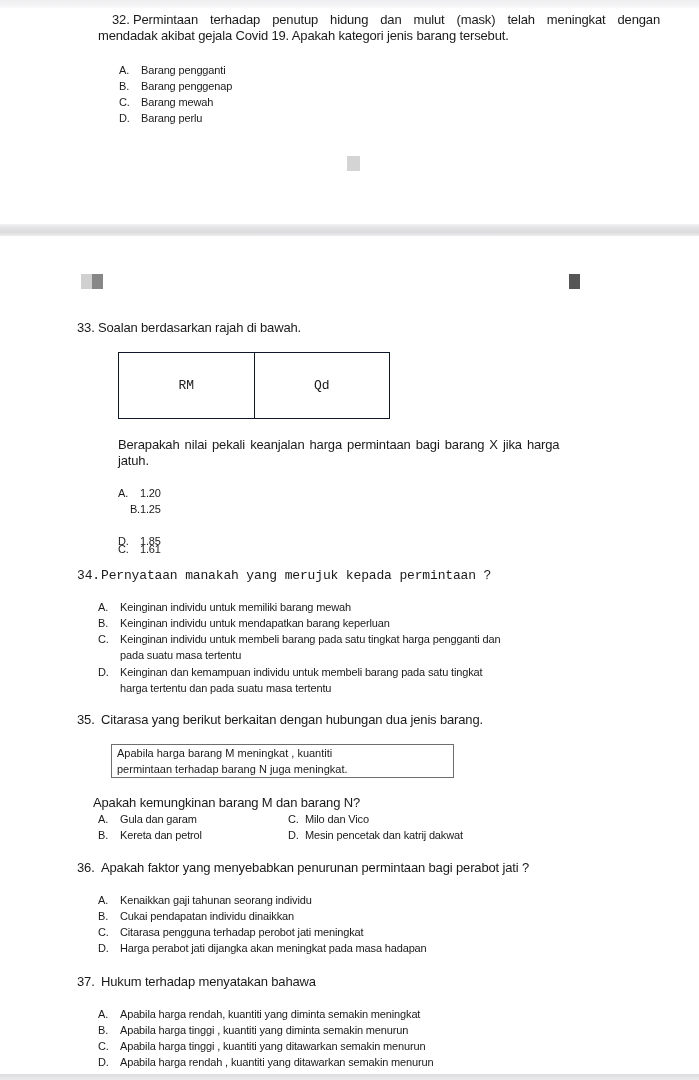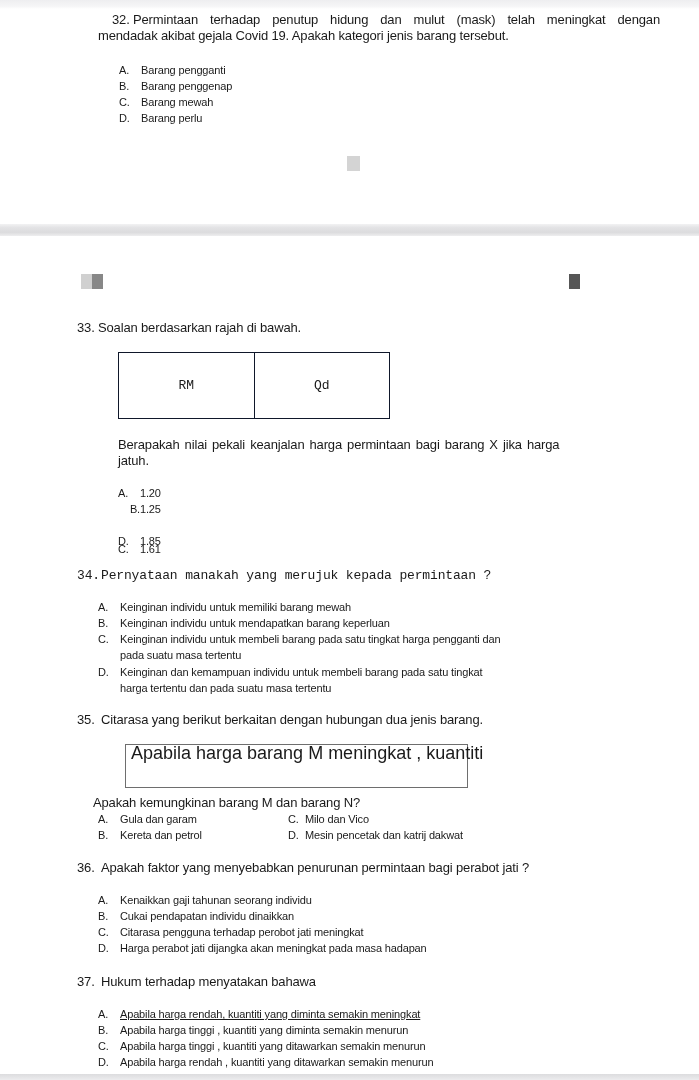--- a/index.html
+++ b/index.html
@@ -31,22 +31,22 @@
       position: absolute; left: 118px; top: 352px; width: 272px; height: 67px;
       border-collapse: collapse; font-size: 13px;
     }
     table.rtable td, table.rtable th {
       border: 1px solid #0f172a; text-align: center; font-weight: normal;
       font-family: Liberation Mono, monospace; padding: 12px;
     }
     table.rtable th { height: 17px; line-height: 16px; }
     table.rtable td { vertical-align: top; line-height: 15px; }
     .info-box {
-      position: absolute; left: 125px; top: 744px; width: 343px; height: 44px;
-      border: 1px solid #6e6e6e; padding: 1px 5px; font-size: 18px; line-height: 15.5px;
+      position: absolute; left: 111px; top: 744px; width: 343px; height: 34px;
+      border: 1px solid #6e6e6e; padding: 1px 5px; font-size: 11px; line-height: 15.5px;
       white-space: nowrap;
     }
   </style>
 </head>
 <body>
 
 <div id="top-shade"></div>
 
 <div>
   <div class="abs txt" style="left:77px; top:12px; width:553px;">
@@ -108,20 +108,21 @@
   </div>
 </div>
 
 <div>
   <div class="abs txt" style="left:77px; top:712px;">
     <span class="q-num" style="width:24px;">35.</span><span>Citarasa yang berikut berkaitan dengan hubungan dua jenis barang.</span>
   </div>
 
   <div class="info-box">
     <div>Apabila harga barang M meningkat , kuantiti</div>
+    <div>permintaan terhadap barang N juga meningkat.</div>
   </div>
 
   <div class="abs txt" style="left:93px; top:795px;">Apakah kemungkinan barang M dan barang N?</div>
 
   <div class="opt" style="left:98px; top:811px;"><span class="l">A.</span><span>Gula dan garam</span></div>
   <div class="opt" style="left:98px; top:827px;"><span class="l">B.</span><span>Kereta dan petrol</span></div>
   <div class="opt" style="left:288px; top:811px;"><span class="l" style="width:17px;">C.</span><span>Milo dan Vico</span></div>
   <div class="opt" style="left:288px; top:827px;"><span class="l" style="width:17px;">D.</span><span>Mesin pencetak dan katrij dakwat</span></div>
 </div>
 
@@ -134,19 +135,19 @@
   <div class="opt" style="left:98px; top:908px;"><span class="l">B.</span><span>Cukai pendapatan individu dinaikkan</span></div>
   <div class="opt" style="left:98px; top:924px;"><span class="l">C.</span><span>Citarasa pengguna terhadap perobot jati meningkat</span></div>
   <div class="opt" style="left:98px; top:940px;"><span class="l">D.</span><span>Harga perabot jati dijangka akan meningkat pada masa hadapan</span></div>
 </div>
 
 <div>
   <div class="abs txt" style="left:77px; top:974px;">
     <span class="q-num" style="width:24px;">37.</span><span>Hukum terhadap menyatakan bahawa</span>
   </div>
 
-  <div class="opt" style="left:98px; top:1006px;text-decoration:underline;"><span class="l">A.</span><span>Apabila harga rendah, kuantiti yang diminta semakin meningkat</span></div>
+  <div class="opt" style="left:98px; top:1006px;"><span class="l">A.</span><span>Apabila harga rendah, kuantiti yang diminta semakin meningkat</span></div>
   <div class="opt" style="left:98px; top:1022px;"><span class="l">B.</span><span>Apabila harga tinggi , kuantiti yang diminta semakin menurun</span></div>
   <div class="opt" style="left:98px; top:1038px;"><span class="l">C.</span><span>Apabila harga tinggi , kuantiti yang ditawarkan semakin menurun</span></div>
   <div class="opt" style="left:98px; top:1054px;"><span class="l">D.</span><span>Apabila harga rendah , kuantiti yang ditawarkan semakin menurun</span></div>
 </div>
 
 <div id="bottom-edge"></div>
 
 </body></html>

